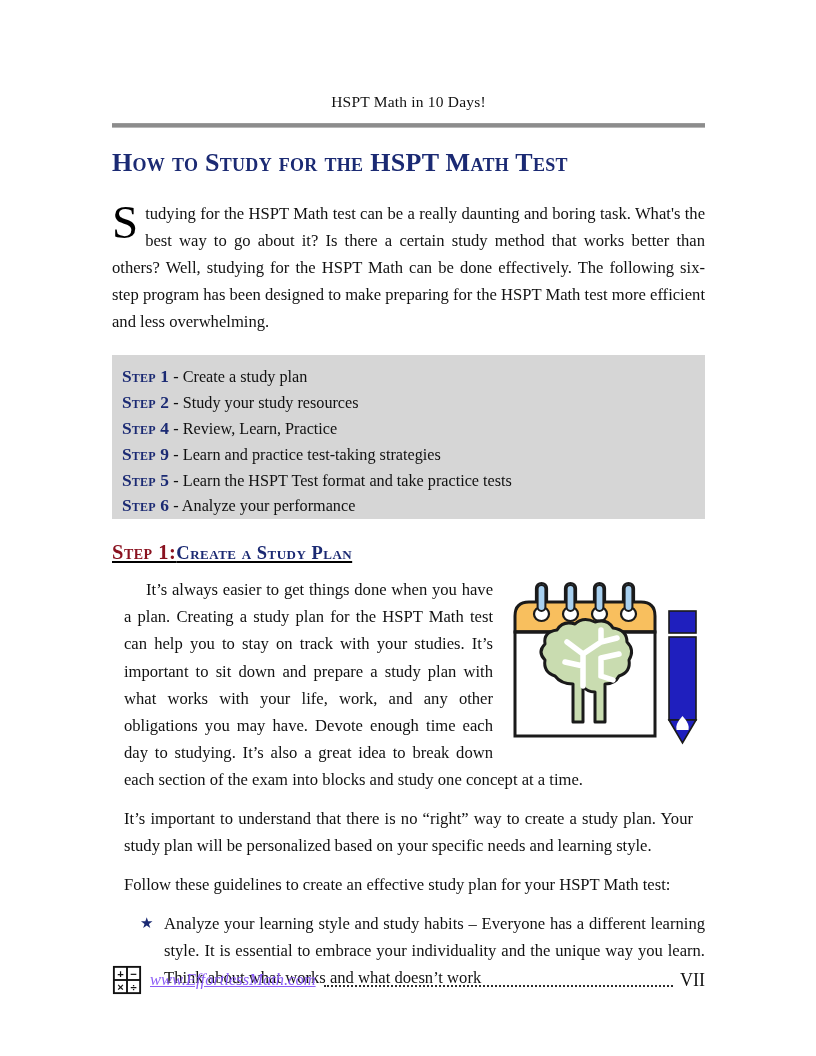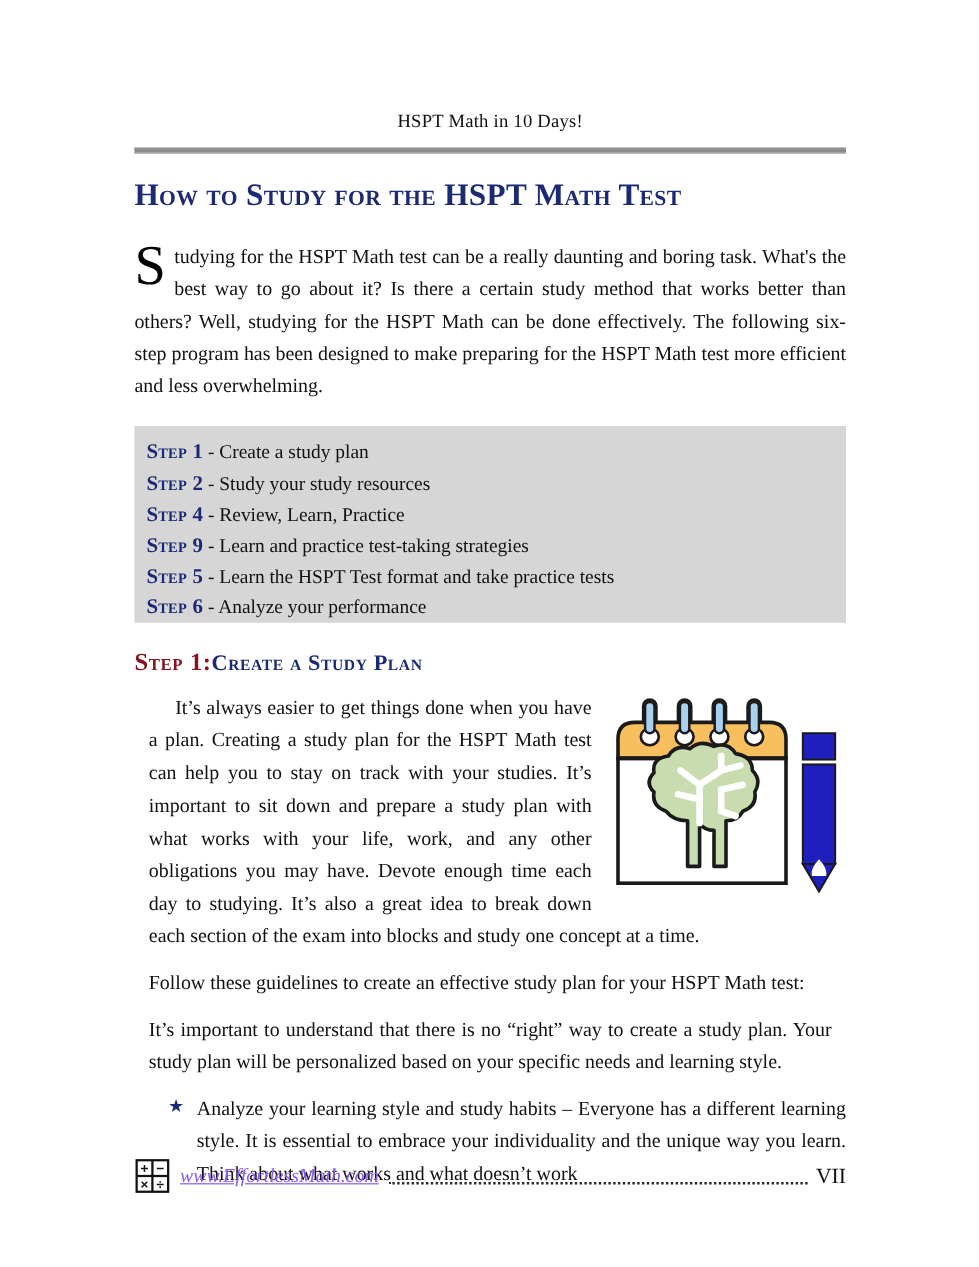--- a/index.html
+++ b/index.html
@@ -96,20 +96,21 @@
     letter-spacing: 0.2px;
   }
 
   
   .step-heading {
     margin: 6px 0 12px 0;
     font-weight: bold;
     font-variant: small-caps;
     letter-spacing: 0.5px;
     font-size: 20.5px;
+    text-decoration: underline;
   }
   .step-heading .num { color: #8a1220; }
   .step-heading .ttl { color: #1b2a73; font-size: 18.5px; }
 
   
   .figure {
     float: right;
     width: 196px;
     height: 168px;
     margin: 4px 0 6px 16px;
@@ -249,22 +250,22 @@
         <g>
           <rect x="160" y="31" width="27" height="22" fill="#1f1fbe" stroke="#1a1a1a" stroke-width="1.6"></rect>
           <rect x="160" y="57" width="27" height="83" fill="#1f1fbe" stroke="#1a1a1a" stroke-width="1.6"></rect>
           <path d="M160 140 L173.5 163 L187 140 Z" fill="#1f1fbe" stroke="#1a1a1a" stroke-width="1.6"></path>
           <path d="M173.5 136 Q166 144 167.5 150 L179.5 150 Q181 144 173.5 136 Z" fill="#ffffff"></path>
         </g>
       </svg>
     </div>
 
     <p class="body-text indent">It’s always easier to get things done when you have a plan. Creating a study plan for the HSPT Math test can help you to stay on track with your studies. It’s important to sit down and prepare a study plan with what works with your life, work, and any other obligations you may have. Devote enough time each day to studying. It’s also a great idea to break down each section of the exam into blocks and study one concept at a time.</p>
+    <p class="body-text">It’s important to understand that there is no “right” way to create a study plan. Your study plan will be personalized based on your specific needs and learning style.</p>
     <p class="body-text">Follow these guidelines to create an effective study plan for your HSPT Math test:</p>
-    <p class="body-text">It’s important to understand that there is no “right” way to create a study plan. Your study plan will be personalized based on your specific needs and learning style.</p>
 
     <ul class="bullets">
       <li><span class="star">★</span><span class="lead-in">Analyze your learning style and study habits</span><span> – Everyone has a different learning style. It is essential to embrace your individuality and the unique way you learn. Think about what works and what doesn’t work</span></li>
     </ul>
 
   </div>
 
   <div class="footer">
     <svg class="calc-icon" viewBox="0 0 32 32">
       <rect x="1" y="1" width="30" height="30" fill="#111111"></rect>

